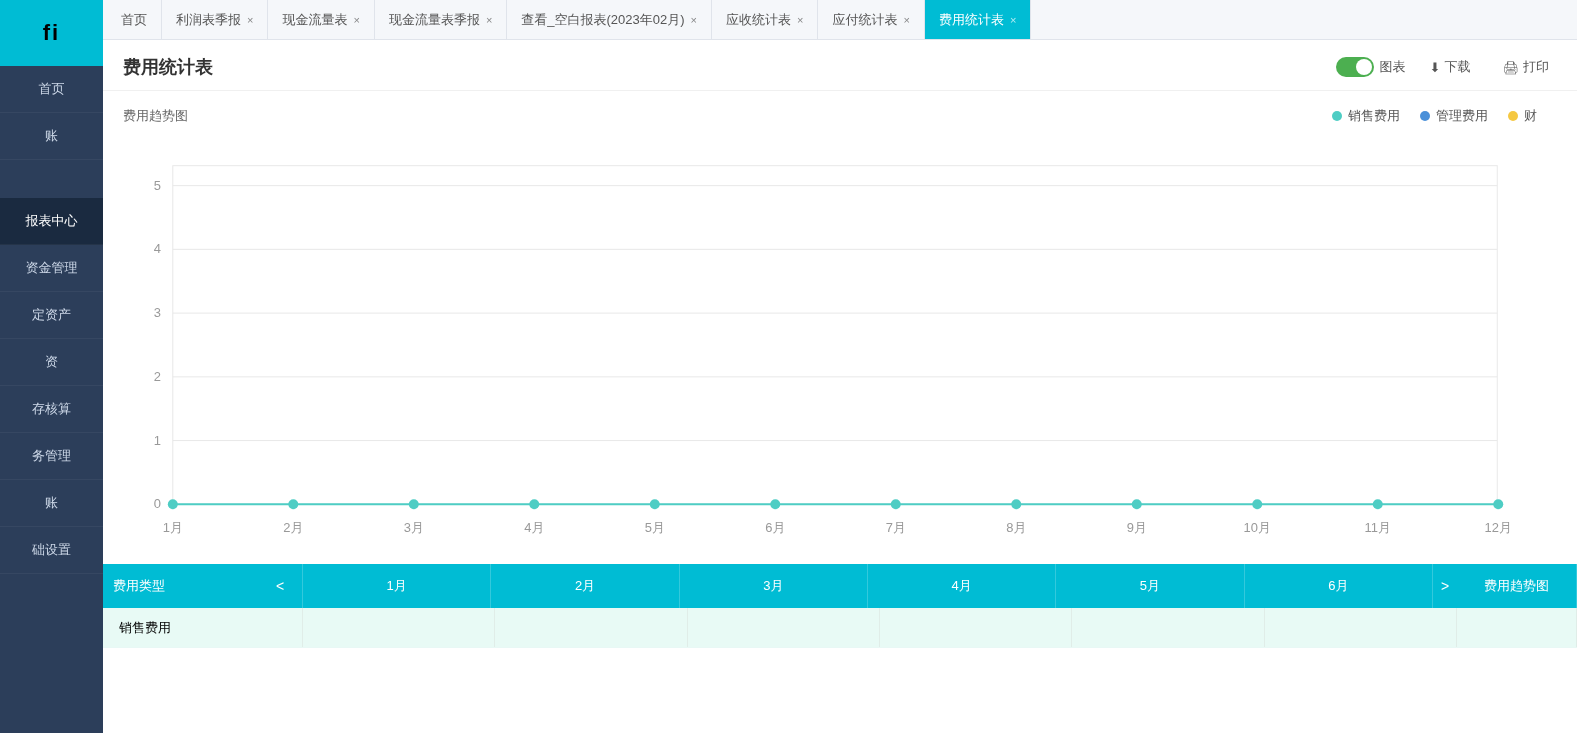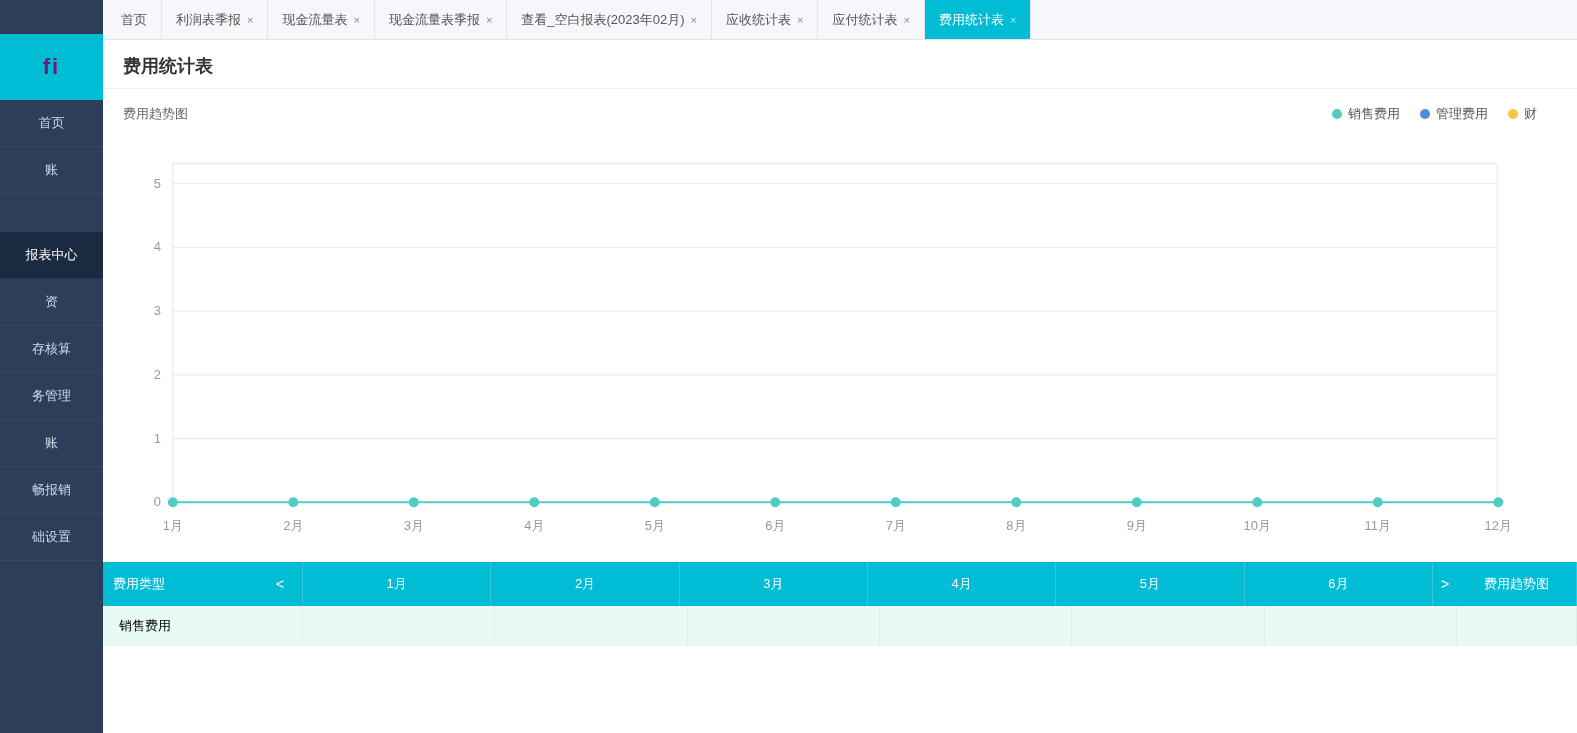--- a/index.html
+++ b/index.html
@@ -14,25 +14,24 @@
       flex-shrink: 0;
       height: 100%;
       overflow: hidden;
     }
     .sidebar-logo {
       height: 66px;
       background: #00bcd4;
       display: flex;
       align-items: center;
       justify-content: center;
-      color: #701a75;
+      color: #000000;
       font-size: 22px;
       font-weight: bold;
       letter-spacing: 2px;
-      margin-top: 34px;
     }
     .sidebar-item {
       color: #cdd8e8;
       padding: 14px 0;
       text-align: center;
       font-size: 13px;
       cursor: pointer;
       border-bottom: 1px solid rgba(255,255,255,0.05);
     }
     .sidebar-item.active { background: #1a2a40; color: #fff; margin-top: 38px; }
@@ -233,25 +232,26 @@
     }
   </style>
 </head>
 <body>
 
 <div class="sidebar">
   <div class="sidebar-logo">fi</div>
   <div class="sidebar-item">首页</div>
   <div class="sidebar-item">账</div>
   <div class="sidebar-item active">报表中心</div>
+  <div class="sidebar-item">资金管理</div>
+  <div class="sidebar-item">定资产</div>
   <div class="sidebar-item">资</div>
   <div class="sidebar-item">存核算</div>
   <div class="sidebar-item">务管理</div>
   <div class="sidebar-item">账</div>
-  <div class="sidebar-item">畅报销</div>
   <div class="sidebar-item">础设置</div>
 </div>
 
 <div class="main">
 
   <div class="tab-bar">
     <div class="tab">
       <span>首页</span>
     </div>
     <div class="tab">
@@ -281,20 +281,36 @@
     <div class="tab active">
       <span>费用统计表</span>
       <span class="tab-close">×</span>
     </div>
   </div>
 
   <div class="content">
 
     <div class="page-header">
       <div class="page-title">费用统计表</div>
+      <div class="header-actions">
+        <div class="toggle-wrap">
+          <div class="toggle">
+            <div class="toggle-knob"></div>
+          </div>
+          <span class="toggle-label">图表</span>
+        </div>
+        <div class="action-btn">
+          <span>⬇</span>
+          <span>下载</span>
+        </div>
+        <div class="action-btn">
+          <span>🖨</span>
+          <span>打印</span>
+        </div>
+      </div>
     </div>
 
     <div class="chart-section">
       <div style="position:relative;">
         <div class="chart-title">费用趋势图</div>
 
         
         <div class="chart-legend">
           <div class="legend-item">
             <div class="legend-dot" style="background:#4ecdc4;"></div>

